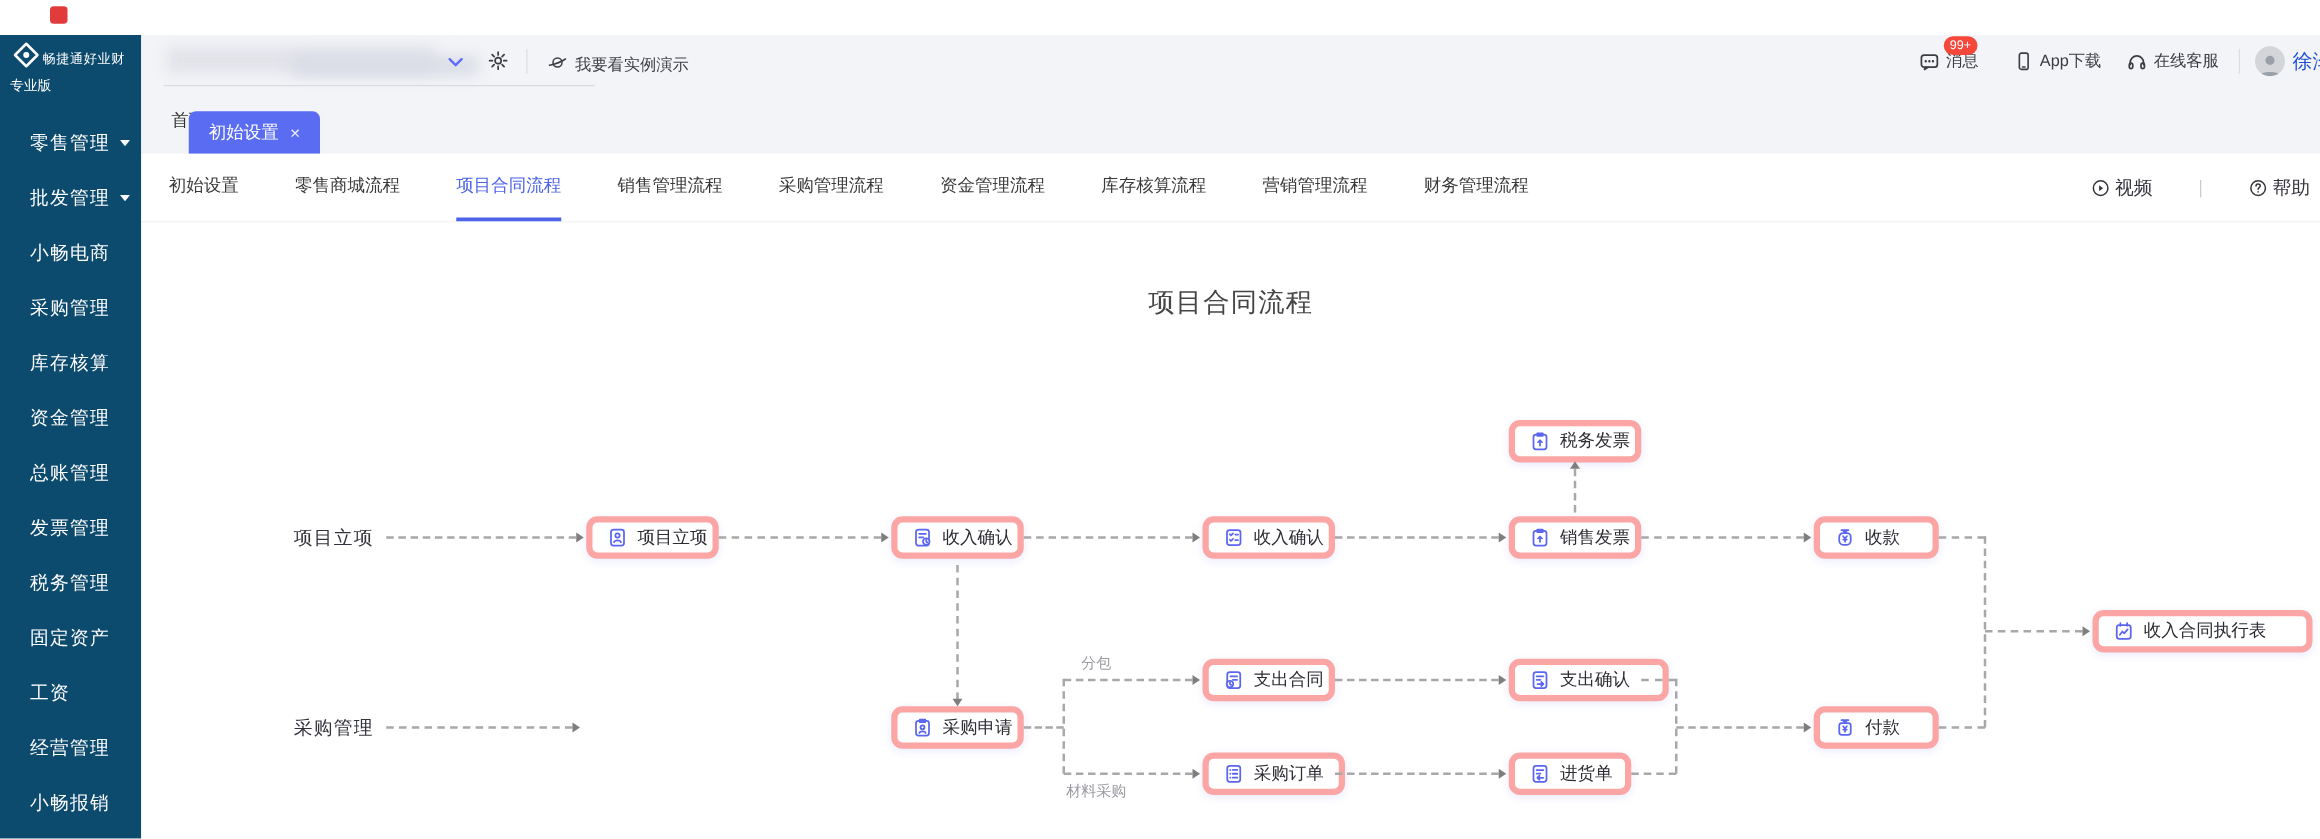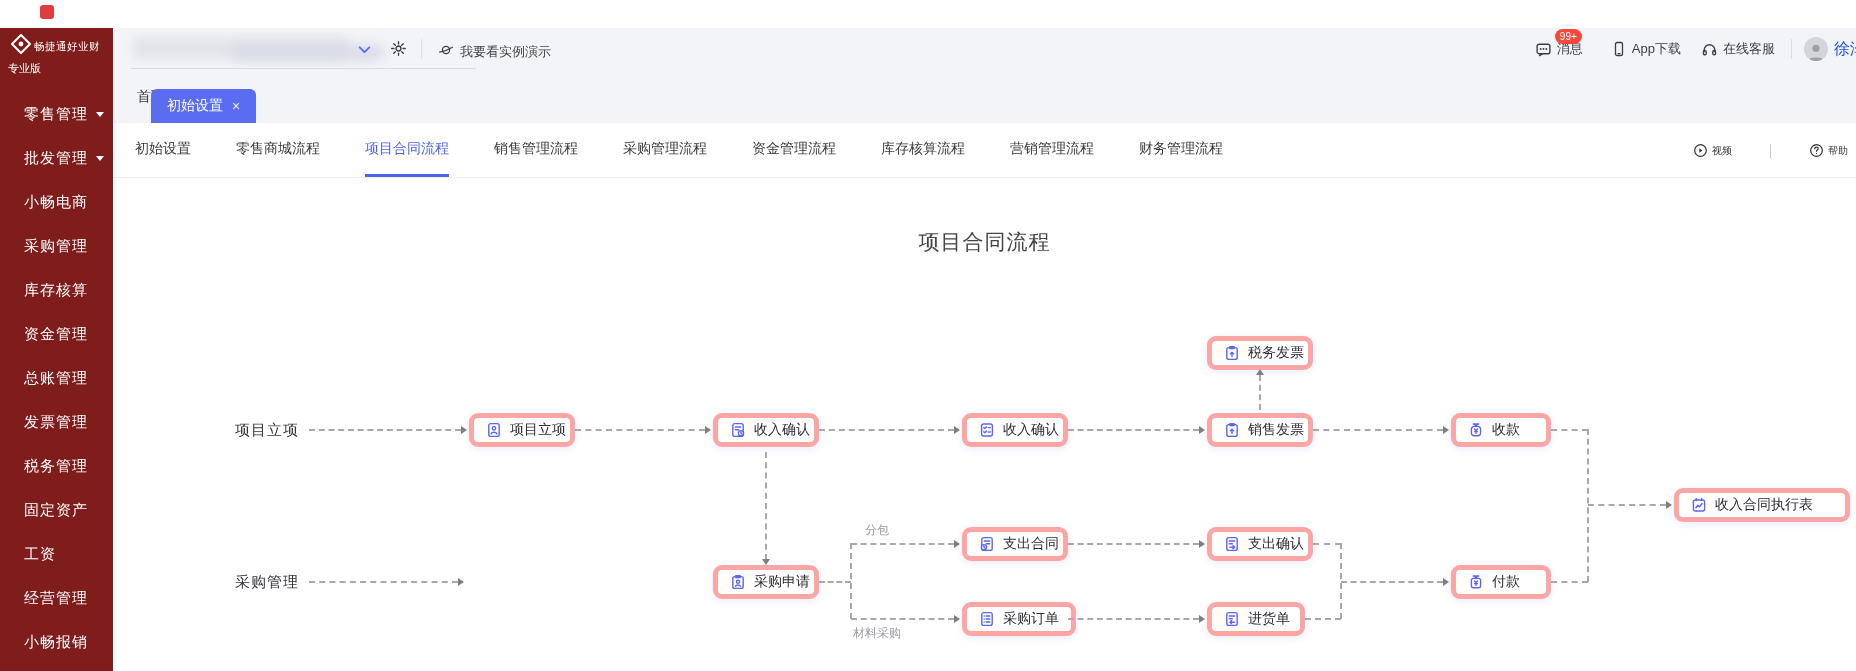--- a/index.html
+++ b/index.html
@@ -3,21 +3,21 @@
 <meta charset="utf-8">
 <style>
   html,body{margin:0;padding:0;background:#fff;font-family:"Liberation Sans","DejaVu Sans",sans-serif;}
   .app{position:relative;width:1856px;height:671px;overflow:hidden;background:#fff;}
 
   
   .winstrip{position:absolute;left:0;top:0;width:1856px;height:28px;background:#ffffff;}
   .red-ind{position:absolute;left:40px;top:5px;width:14px;height:14px;border-radius:3px;background:#e23b3b;}
 
   
-  .sidebar{position:absolute;left:0;top:28px;width:113px;bottom:0;background:#7f1d1d;overflow:hidden;color:#fff;}
+  .sidebar{position:absolute;left:0;top:28px;width:113px;bottom:0;background:#0c4a6e;overflow:hidden;color:#fff;}
   .logo-block{position:relative;height:50px;}
   .logo-glyph{position:absolute;left:10px;top:5px;}
   .brand-name{position:absolute;left:34px;top:12px;font-size:10.5px;white-space:nowrap;letter-spacing:.5px;}
   .brand-ed{position:absolute;left:8px;top:33px;font-size:11px;}
   .menu{padding-top:14px;}
   .s-item{height:44px;display:flex;align-items:center;padding-left:24px;font-size:15px;letter-spacing:1px;cursor:pointer;white-space:nowrap;}
   .caret{width:0;height:0;border-left:4.5px solid transparent;border-right:4.5px solid transparent;border-top:5px solid #fff;margin-left:8px;display:inline-block;}
 
   
   .header-gray{position:absolute;left:113px;top:28px;width:1743px;height:95px;background:#f3f4f7;}
@@ -38,21 +38,21 @@
   
   .bc-row{position:absolute;left:0;top:42px;width:1743px;height:53px;}
   .bc-home{position:absolute;left:10px;top:0;height:53px;display:flex;align-items:center;padding:0 14px;font-size:14px;color:#333;cursor:pointer;}
   .bc-active{position:absolute;left:38px;top:19px;height:34px;background:#5a6cf2;border-radius:6px 6px 0 0;color:#fff;font-size:14px;display:flex;align-items:center;padding:0 16px;cursor:pointer;}
   .bc-close{margin-left:9px;font-size:14px;line-height:14px;cursor:pointer;opacity:.9;}
 
   
   .nav-row{position:absolute;left:113px;top:123px;width:1743px;height:55px;background:#fff;border-bottom:1px solid #eef0f3;display:flex;align-items:stretch;padding-left:22px;box-sizing:border-box;}
   .nav-tab{display:flex;align-items:center;margin-right:45px;font-size:14px;color:#3a3a3a;cursor:pointer;border-bottom:3px solid transparent;box-sizing:border-box;white-space:nowrap;}
   .nav-tab.active{color:#4d63e9;border-bottom-color:#4d63e9;}
-  .nav-right{position:absolute;right:8px;top:0;height:55px;display:flex;align-items:center;font-size:10px;color:#34343c;gap:29px;}
+  .nav-right{position:absolute;right:8px;top:0;height:55px;display:flex;align-items:center;font-size:15px;color:#34343c;gap:29px;}
   .nav-right .grp{display:flex;align-items:center;cursor:pointer;}
   .nav-right svg{margin-right:4px;}
   .nr-div{height:14px;border-left:1px solid #c9cbd2;margin:0 9px;}
 
   
   .flow{position:absolute;left:113px;top:178px;width:1743px;height:493px;background:#fff;}
   .flow-title{position:absolute;left:0;top:50px;width:100%;text-align:center;font-size:21px;color:#454545;font-weight:500;letter-spacing:1px;}
   .lane{position:absolute;font-size:15px;color:#33333d;font-weight:500;letter-spacing:1px;}
   .node{position:absolute;height:34px;background:#fff;border:5px solid #fca5a5;border-radius:9px;box-shadow:0 2px 7px rgba(84,98,240,.13);display:flex;align-items:center;padding:0 12px;box-sizing:border-box;cursor:pointer;}
   .node svg{flex:0 0 auto;margin-right:8px;}
@@ -303,21 +303,21 @@
     </div>
     <div class="node" style="left:849px;top:349px;width:106px;">
       <svg width="16" height="16" viewBox="0 0 16 16" fill="none" stroke="#5B66F0" stroke-width="1.4" stroke-linecap="round" stroke-linejoin="round">
           <rect x="2.8" y="1.6" width="10.4" height="12.8" rx="2"></rect>
           <path d="M5.3 5h5.4M7.3 7.8h3.4"></path>
           <circle cx="5" cy="11.2" r="2.6" fill="#fff"></circle>
           <path d="M5 9.9v1.3l.9.8"></path>
         </svg>
       <span class="nlabel">支出合同</span>
     </div>
-    <div class="node" style="left:1094px;top:349px;width:106px;">
+    <div class="node" style="left:1094px;top:349px;width:128px;">
       <svg width="16" height="16" viewBox="0 0 16 16" fill="none" stroke="#5B66F0" stroke-width="1.4" stroke-linecap="round" stroke-linejoin="round">
           <rect x="2.8" y="1.6" width="10.4" height="12.8" rx="2"></rect>
           <path d="M5.3 5h5.4M5.3 7.8h3"></path>
           <path d="M6 11.2h4.6M9 9.6l1.7 1.6L9 12.8"></path>
         </svg>
       <span class="nlabel">支出确认</span>
     </div>
     <div class="node" style="left:849px;top:424px;width:114px;">
       <svg width="16" height="16" viewBox="0 0 16 16" fill="none" stroke="#5B66F0" stroke-width="1.4" stroke-linecap="round" stroke-linejoin="round">
           <rect x="2.8" y="1.6" width="10.4" height="12.8" rx="2"></rect>

